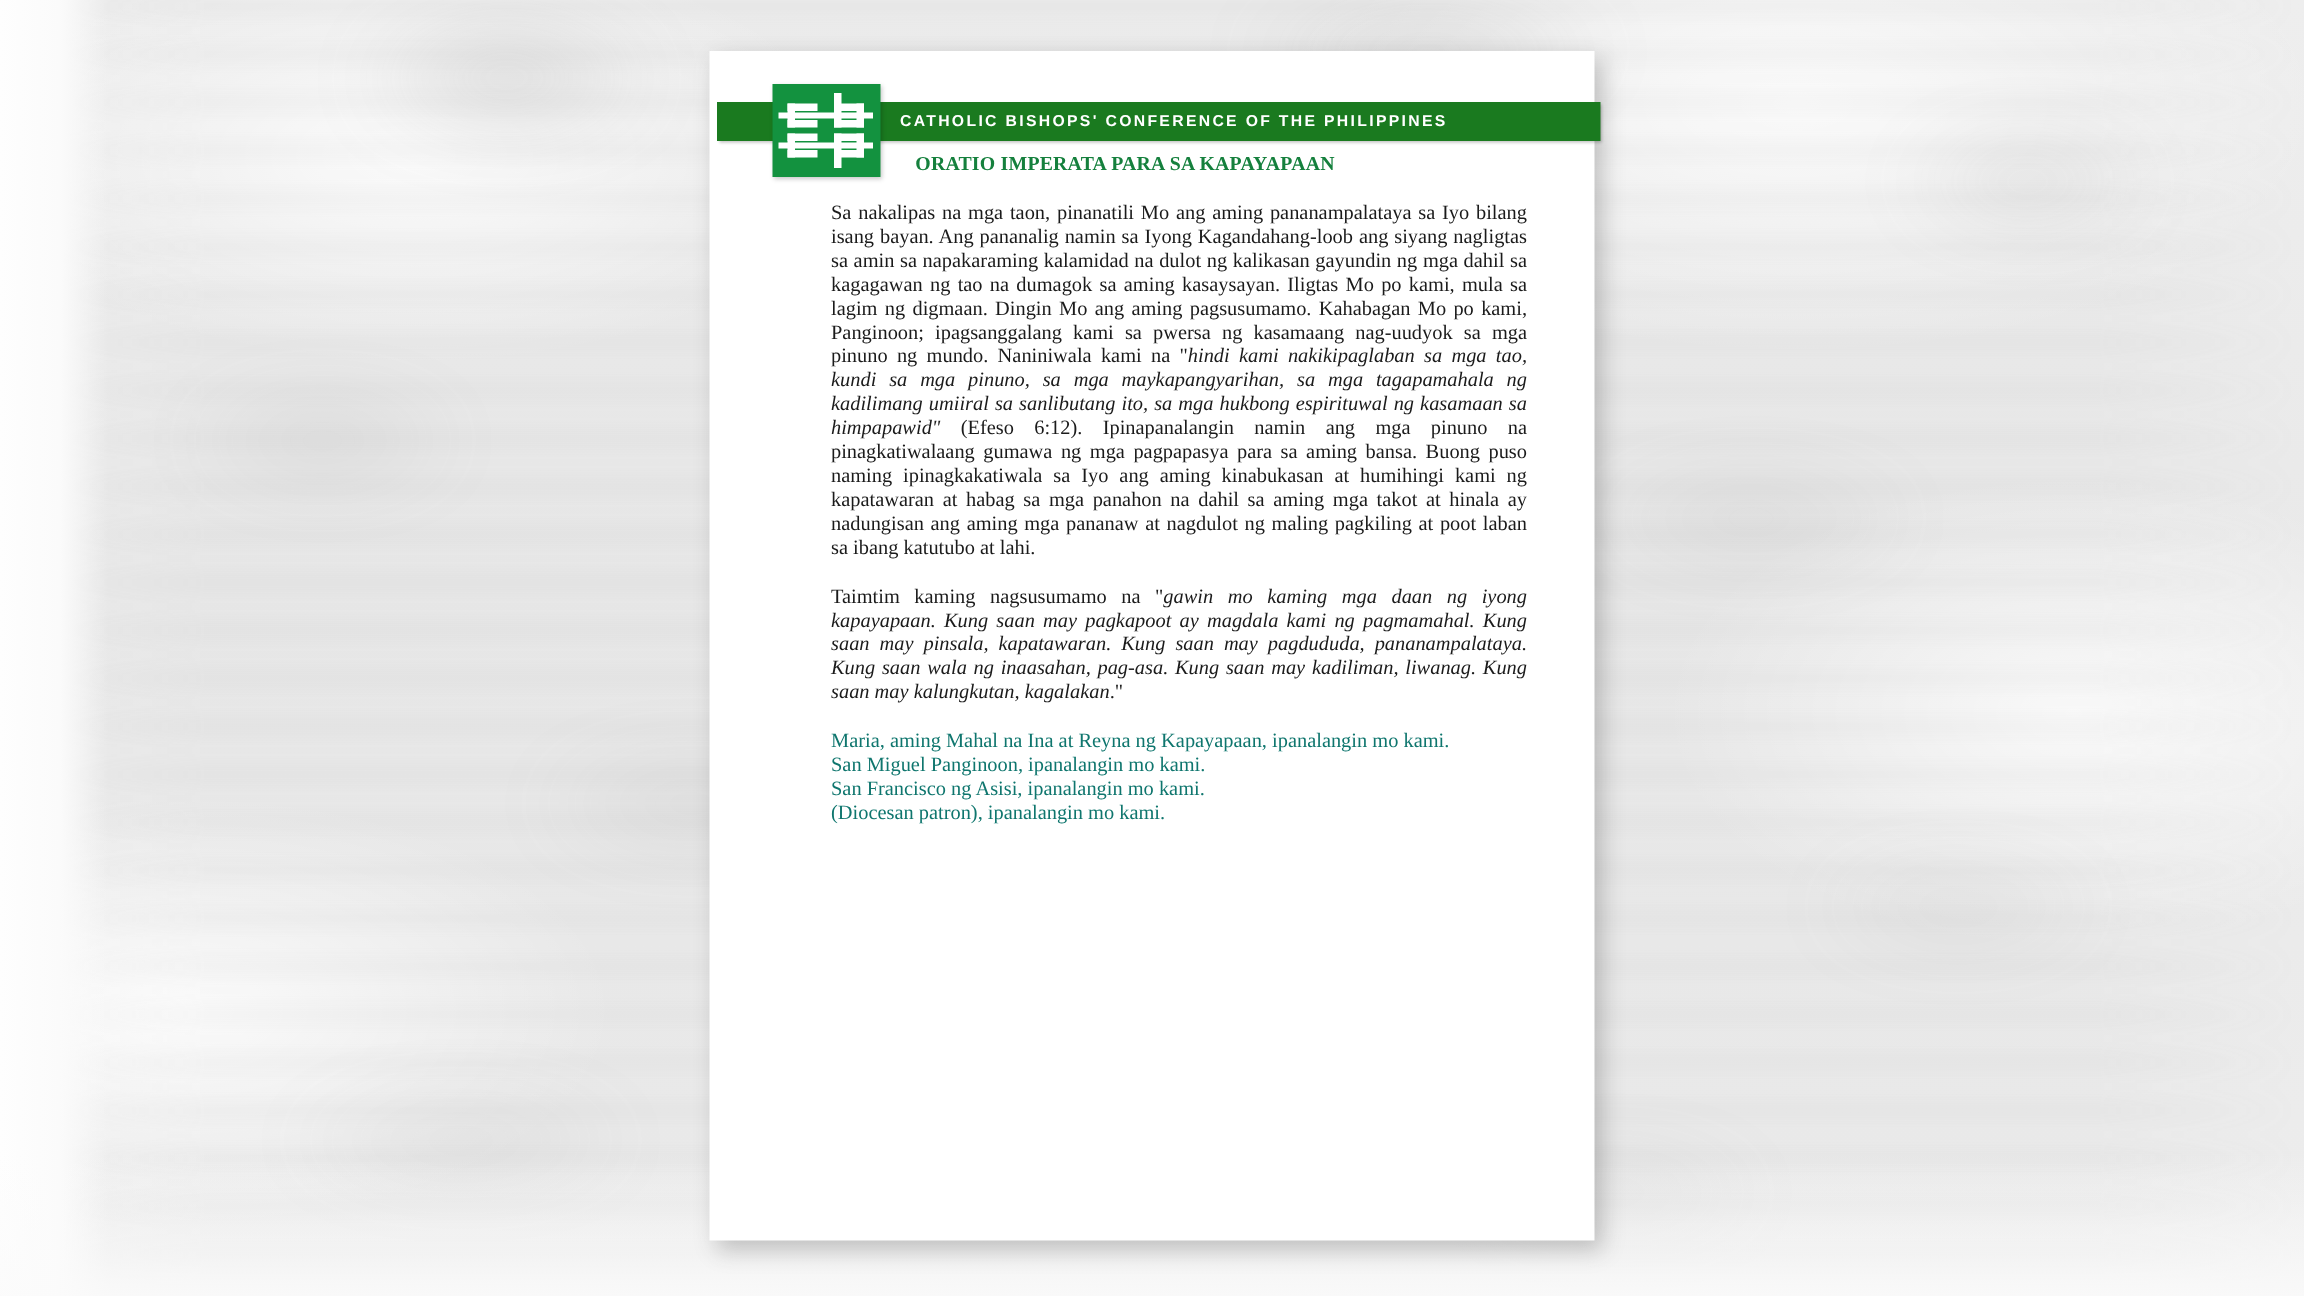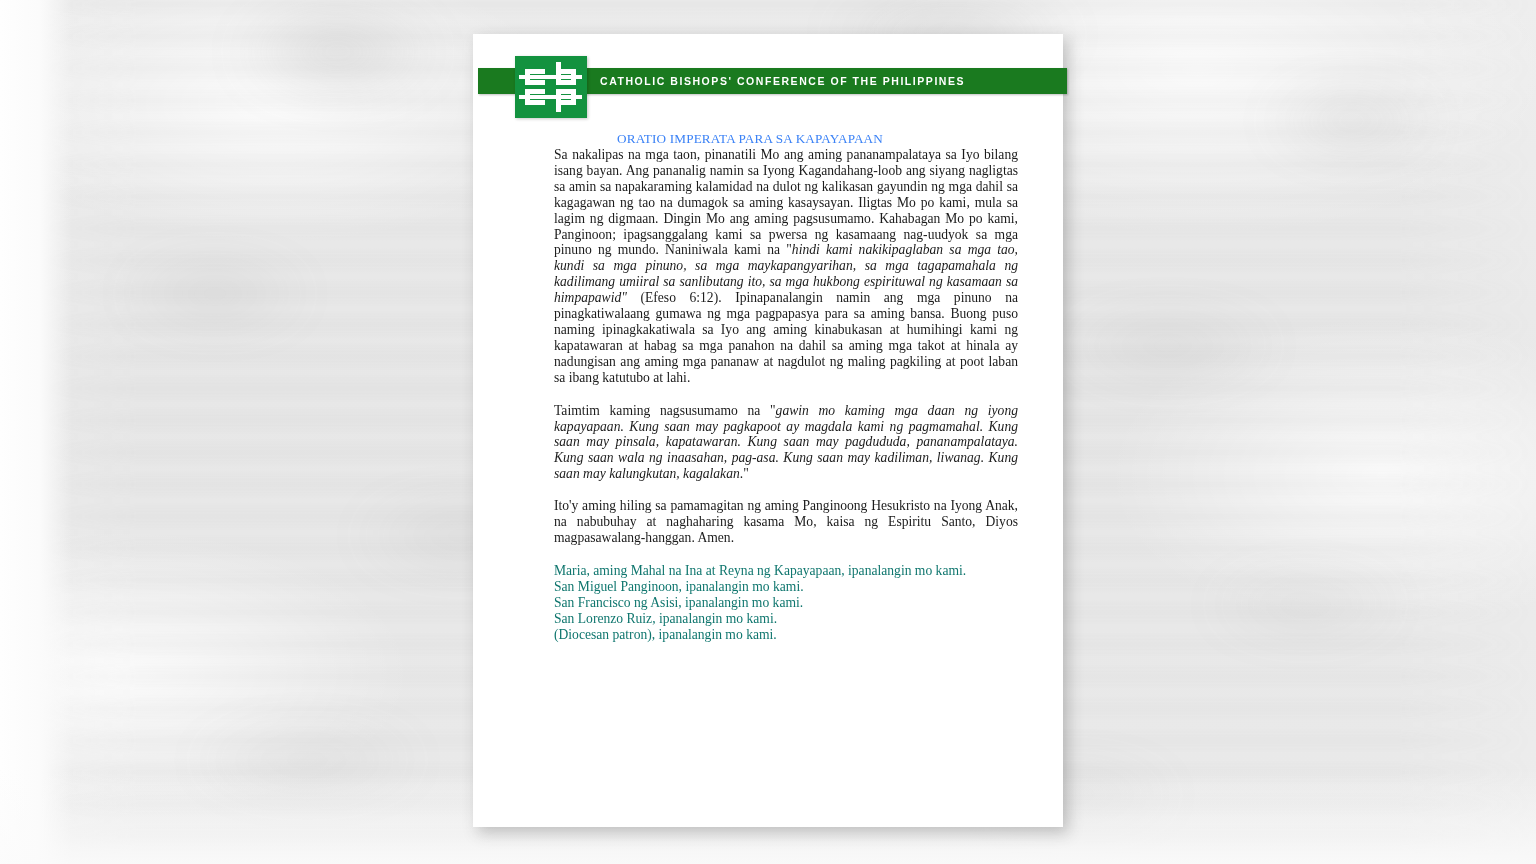--- a/index.html
+++ b/index.html
@@ -131,44 +131,44 @@
   
   #doc-body {
     position: absolute;
     left: 0;
     top: 0;
     width: 590px;
     padding: 0 45px 0 81px;
   }
   #doc-title {
     margin: 0;
-    padding-top: 97px;
+    padding-top: 67px;
     text-align: center;
     font-family: "Liberation Serif", serif;
     font-size: 13.2px;
-    font-weight: normal;
-    color: #3b82f6;
+    font-weight: bold;
+    color: #15803d;
     letter-spacing: 0.15px;
     width: 464px;
     margin-left: -36px;
   }
 
   .para {
     margin: 0;
     color: #1b1b1b;
     font-family: "Liberation Serif", serif;
     font-size: 13.6px;
     line-height: 15.9px;
     text-align: justify;
     text-justify: inter-word;
   }
   .para i, .para em { font-style: italic; }
 
   #p1 { margin-top: 21px; }
-  #p2 { }
+  #p2 { margin-top: 17px; }
   #p3 { margin-top: 17px; }
   #p4 { margin-top: 16px; }
 
   #litany {
     margin: 0;
     padding: 0;
     list-style: none;
     margin-top: 17px;
   }
   #litany li {
@@ -227,25 +227,23 @@
 
     <div id="doc-body">
 
       <h1 id="doc-title">ORATIO IMPERATA PARA SA KAPAYAPAAN</h1>
 
 
       <p class="para" id="p2"><span>Sa nakalipas na mga taon, pinanatili Mo ang aming pananampalataya sa Iyo bilang isang bayan.  Ang pananalig namin sa Iyong Kagandahang-loob ang siyang nagligtas sa amin sa napakaraming kalamidad na dulot ng kalikasan gayundin ng mga dahil sa kagagawan ng tao na dumagok sa aming kasaysayan.  Iligtas Mo po kami, mula sa lagim ng digmaan. Dingin Mo ang aming pagsusumamo. Kahabagan Mo po kami, Panginoon; ipagsanggalang kami sa pwersa ng kasamaang nag-uudyok sa mga pinuno ng mundo.  Naniniwala kami na "</span><i>hindi kami nakikipaglaban sa mga tao, kundi sa mga pinuno, sa mga maykapangyarihan, sa mga tagapamahala ng kadilimang umiiral sa sanlibutang ito, sa mga hukbong espirituwal ng kasamaan sa himpapawid"</i><span> (Efeso 6:12). Ipinapanalangin namin ang mga pinuno na pinagkatiwalaang gumawa ng mga pagpapasya para sa aming bansa.  Buong puso naming ipinagkakatiwala sa Iyo ang aming kinabukasan at humihingi kami ng kapatawaran at habag sa mga panahon na dahil sa aming mga takot at hinala ay nadungisan ang aming mga pananaw at nagdulot ng maling pagkiling at poot laban sa ibang katutubo at lahi.</span></p>
 
       <p class="para" id="p3"><span>Taimtim kaming nagsusumamo na "</span><i>gawin mo kaming mga daan ng iyong kapayapaan. Kung saan may pagkapoot ay magdala kami ng pagmamahal. Kung saan may pinsala, kapatawaran. Kung saan may pagdududa, pananampalataya. Kung saan wala ng inaasahan, pag-asa. Kung saan may kadiliman, liwanag. Kung saan may kalungkutan,  kagalakan</i><span>."</span></p>
 
-      <p class="para" id="p4">Ito'y aming hiling sa pamamagitan ng aming Panginoong Hesukristo na Iyong Anak, na nabubuhay at naghaharing kasama Mo, kaisa ng Espiritu Santo, Diyos magpasawalang-hanggan.  Amen.</p>
 
       <ul id="litany">
         <li>Maria, aming Mahal na Ina at Reyna ng Kapayapaan, ipanalangin mo kami.</li>
         <li>San Miguel Panginoon, ipanalangin mo kami.</li>
         <li>San Francisco ng Asisi, ipanalangin mo kami.</li>
-        <li>San Lorenzo Ruiz, ipanalangin mo kami.</li>
         <li>(Diocesan patron), ipanalangin mo kami.</li>
       </ul>
 
     </div>
   </div>
 </div>
 
 </body></html>

